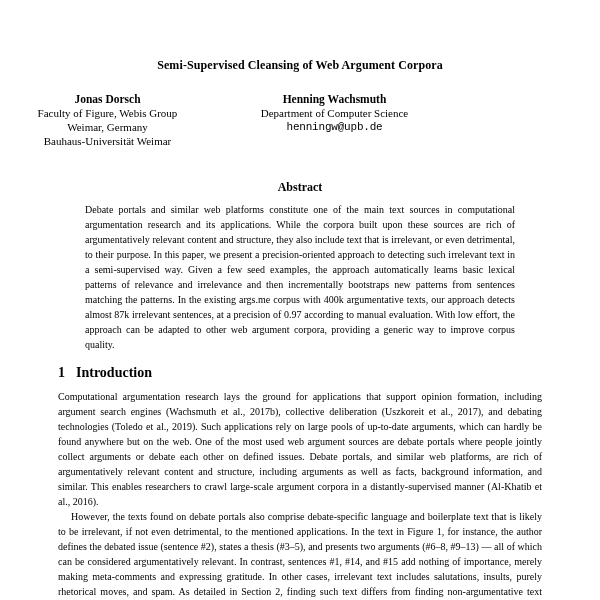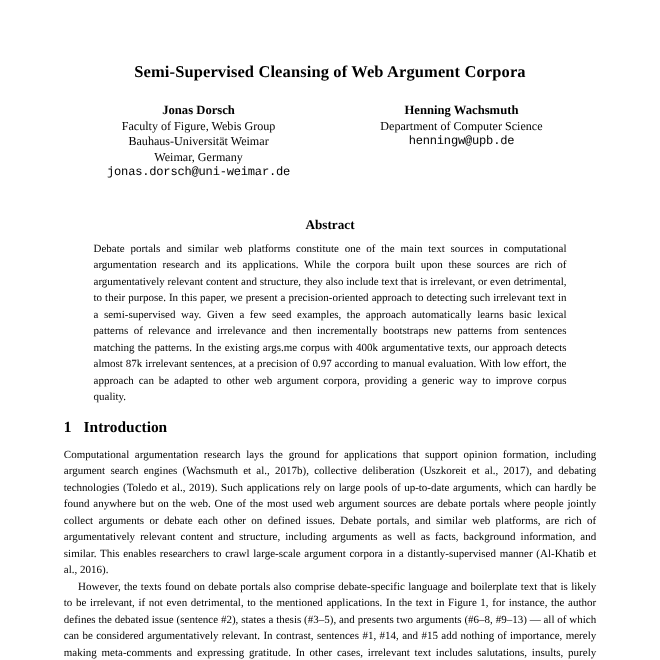--- a/index.html
+++ b/index.html
@@ -12,29 +12,29 @@
     width: 600px;
     height: 600px;
     background: #ffffff;
     color: #000000;
     font-family: "Liberation Serif", serif;
     overflow: hidden;
   }
   .paper-title {
     padding-top: 58px;
     text-align: center;
-    font-size: 15px;
+    font-size: 12px;
     font-weight: bold;
     letter-spacing: 0.1px;
   }
   .authors-row {
     margin-top: 19px;
     display: flex;
-    justify-content: center;
-    gap: 24px;
+    justify-content: flex-start;
+    gap: 12px;
   }
   .author-block {
     width: 215px;
     text-align: center;
   }
   .author-name {
     font-size: 11.5px;
     font-weight: bold;
     line-height: 14px;
   }
@@ -90,23 +90,22 @@
 
 <div class="page">
 
   <div class="paper-title">Semi-Supervised Cleansing of Web Argument Corpora</div>
 
   <div class="authors-row">
 
     <div class="author-block">
       <div class="author-name">Jonas Dorsch</div>
       <div class="author-affil">Faculty of Figure, Webis Group</div>
+      <div class="author-affil">Weimar, Germany</div>
       <div class="author-affil">Bauhaus-Universität Weimar</div>
-      <div class="author-affil">Weimar, Germany</div>
-      <div class="author-email">jonas.dorsch@uni-weimar.de</div>
     </div>
 
     <div class="author-block">
       <div class="author-name">Henning Wachsmuth</div>
       <div class="author-affil">Department of Computer Science</div>
       <div class="author-email">henningw@upb.de</div>
     </div>
 
   </div>
 

